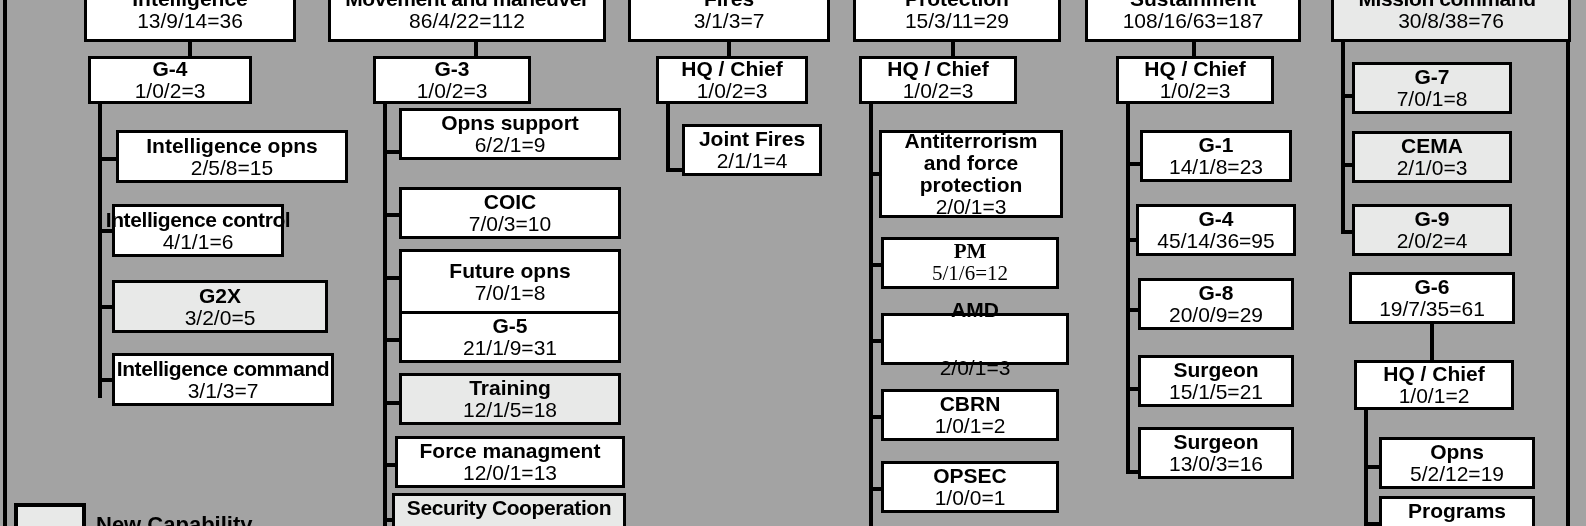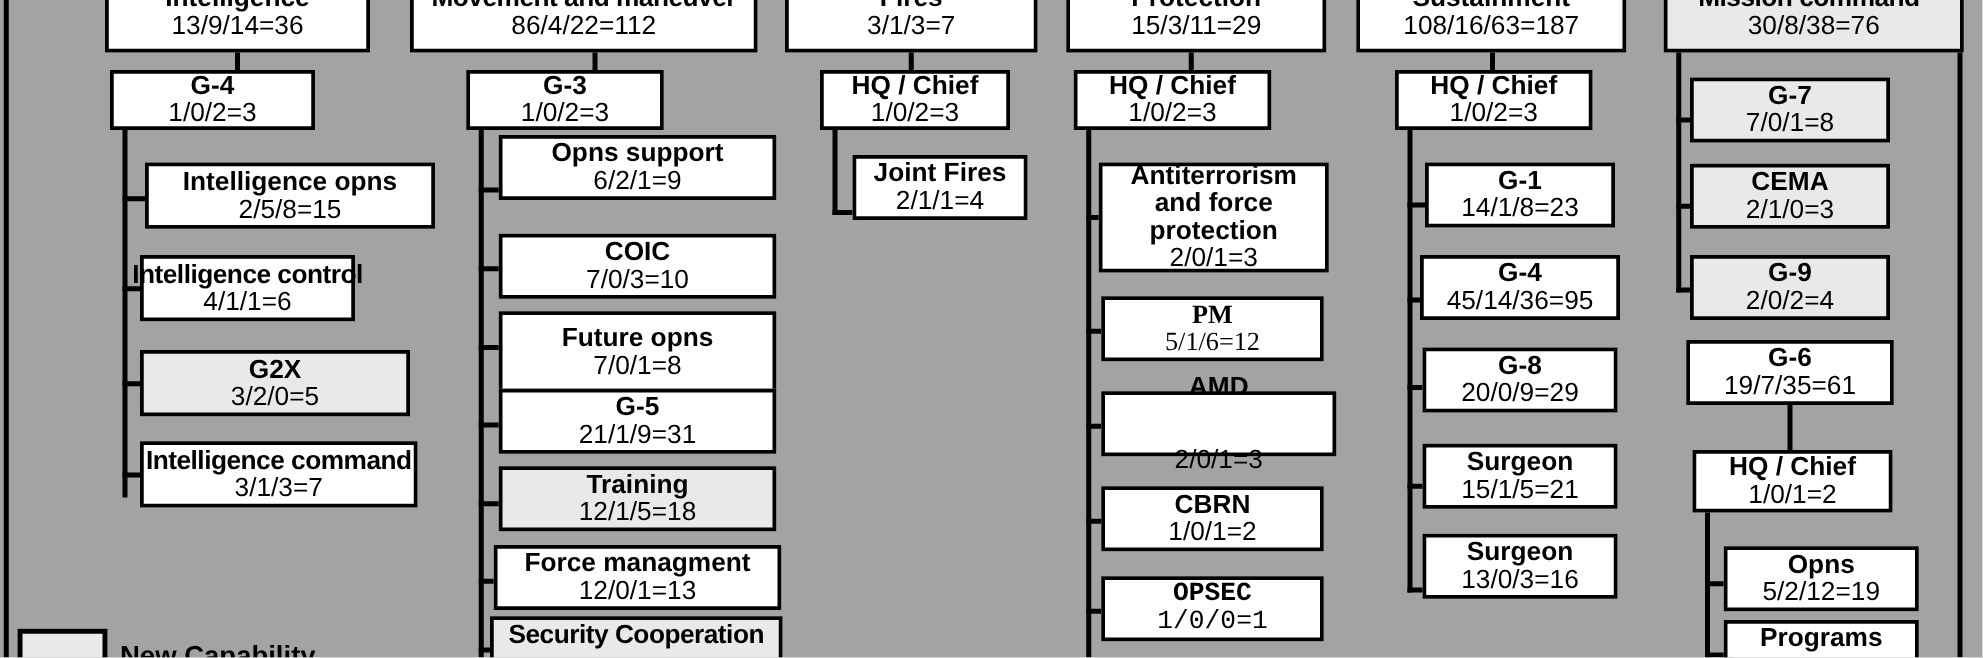--- a/index.html
+++ b/index.html
@@ -217,21 +217,21 @@
     <span class="v">5/1/6=12</span>
   </div>
   <div class="node" style="left:881px; top:313px; width:188px; height:52px;gap:36px;">
     <span class="t">AMD</span>
     <span class="v">2/0/1=3</span>
   </div>
   <div class="node" style="left:881px; top:389px; width:178px; height:52px;text-align:center;">
     <span class="t">CBRN</span>
     <span class="v">1/0/1=2</span>
   </div>
-  <div class="node" style="left:881px; top:461px; width:178px; height:52px;font-family:Liberation Mono, monospace;">
+  <div class="node" style="left:881px; top:461px; width:178px; height:52px;">
     <span class="t">OPSEC</span>
     <span class="v">1/0/0=1</span>
   </div>
 
   <div class="node" style="left:1085px; top:-22px; width:216px; height:64px;">
     <span class="t">Sustainment</span>
     <span class="v">108/16/63=187</span>
   </div>
   <div class="ln v" style="left:1192px; top:42px; height:14px;"></div>
 

